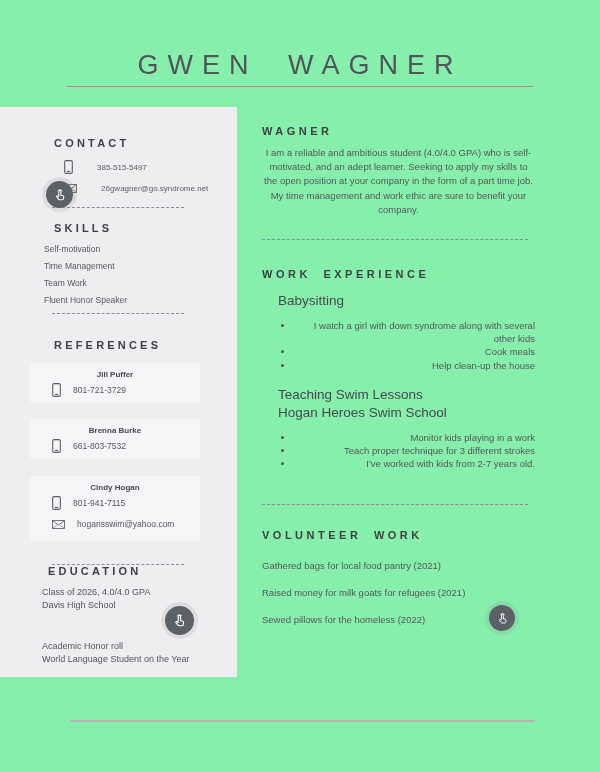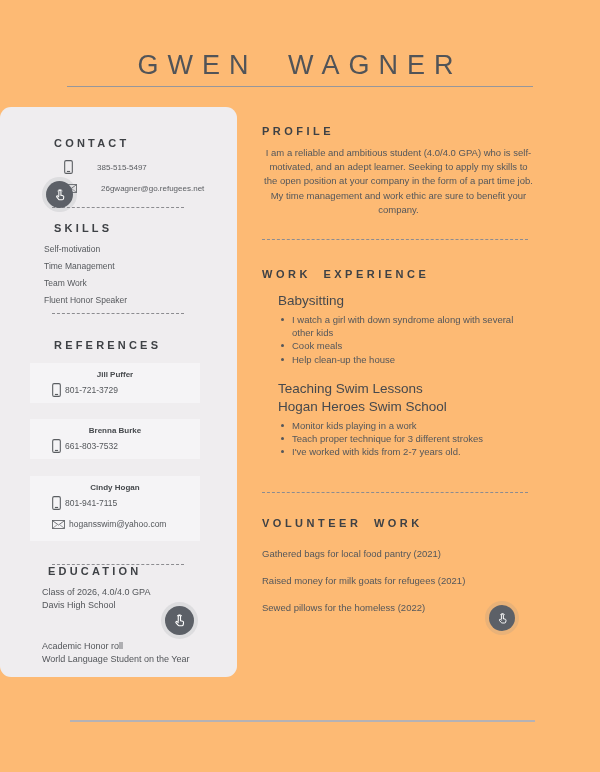--- a/index.html
+++ b/index.html
@@ -1,52 +1,52 @@
 <!DOCTYPE html>
 <html><head>
 <meta charset="utf-8">
 <style>
   * { margin:0; padding:0; box-sizing:border-box; }
   html,body { background:#ffffff; }
   body { font-family:"Liberation Sans","DejaVu Sans",sans-serif; }
-  .page { position:relative; width:600px; height:772px; background:#fdba74; overflow:hidden; }
+  .page { position:relative; width:600px; height:772px; background:#86efac; overflow:hidden; }
 
   
   .page-title{
     position:absolute; top:50px; left:0; width:100%;
     text-align:center; font-size:27px; font-weight:500; color:#515458;
     letter-spacing:9px; word-spacing:14px; white-space:nowrap;
   }
   .title-rule{ position:absolute; top:86px; left:67px; width:466px; border-top:1.5px solid #97979b; }
   .footer-rule{ position:absolute; top:720px; left:70px; width:465px; border-top:2px solid #b5b2b5; }
 
   
   .sidebar{
     position:absolute; left:0; top:107px; width:237px; height:570px;
-    background:#efedef; padding:30px 18px 0 42px; color:#57595d;border-radius:11px;
+    background:#efedef; padding:30px 18px 0 42px; color:#57595d;
   }
   .sec-h{
     font-size:11px; font-weight:600; color:#3e4145;
     letter-spacing:3.2px; margin-left:12px;
   }
   .contact-row{ display:flex; align-items:center; gap:24px; margin:11px 0 0 22px; font-size:8px; color:#5a5d61; }
   .contact-row.email-row{ margin-top:10px; }
   .icon{ display:inline-flex; align-items:center; justify-content:center; flex:0 0 auto; }
 
   .dashes-side{ margin:14px 0 0 10px; width:132px; border-top:1px dashed #8c8c90; }
   .skills .sec-h{ margin-top:14px; }
   .skill-item{ font-size:8.5px; color:#55585c; margin:0 0 0 2px; line-height:17px; }
   .skill-list{ margin-top:7px; }
 
   .refs .sec-h{ margin-top:25px; }
   .ref-card{ background:#f5f4f6; width:170px; margin:12px 0 0 -12px; padding:7px 0 6px 0; }
   .ref-card.c2{ margin-top:16px; }
   .ref-card.c3{ margin-top:17px; padding-bottom:12px; }
   .ref-name{ text-align:center; font-size:8px; font-weight:700; color:#46494d; }
-  .ref-row{ display:flex; align-items:center; gap:4px; margin:4px 0 0 22px; font-size:8.5px; color:#54575b; }
+  .ref-row{ display:flex; align-items:center; gap:12px; margin:4px 0 0 22px; font-size:8.5px; color:#54575b; }
   .ref-row.mail{ margin-top:9px; }
 
   .edu .sec-h{ margin-left:6px; }
   .edu-block{ margin:9px 0 0 0; font-size:9px; line-height:13px; color:#53565a; }
   .edu-block.honors{ margin-top:28px; }
 
   
   .main{ position:absolute; left:262px; top:125px; width:273px; color:#4f5256; }
   .main-h{
     font-size:11px; font-weight:600; color:#3e4145;
@@ -55,21 +55,21 @@
   .profile-text{
     margin-top:9px; font-size:9.5px; line-height:14.2px; text-align:center; color:#54575b;
     padding:0 2px;
   }
   .dashes-main{ margin-top:22px; width:266px; border-top:1px dashed #8c8c90; }
   .work-h{ margin-top:28px; }
   .job{ margin-left:16px; }
   .job-title{ margin-top:12px; font-size:13.5px; line-height:18px; font-weight:400; color:#46494d; }
   .job-title.second{ margin-top:14px; }
   .job-sub{ font-size:13.5px; line-height:18px; font-weight:400; color:#46494d; }
-  ul.bullets{ list-style:none; margin-top:3px; }
+  ul.bullets{ list-style:none; margin-top:9px;text-align:right; }
   ul.bullets li{
     position:relative; padding-left:14px; font-size:9.5px; line-height:13.2px; color:#54575b;
   }
   ul.bullets li::before{
     content:""; position:absolute; left:3px; top:5px; width:3px; height:3px; border-radius:50%;
     background:#54575b;
   }
   .dashes-work{ margin-top:34px; }
   .vol-h{ margin-top:24px; }
   .vol-list{ margin-top:19px; }
@@ -106,21 +106,21 @@
       <span>385-515-5497</span>
     </div>
     <div class="contact-row email-row">
       <span class="icon">
         <svg viewBox="0 0 24 17" width="13" height="9">
             <rect x="0.8" y="0.8" width="22.4" height="15.4" fill="none" stroke="#5a5d61" stroke-width="1.6"></rect>
             <path d="M1 1.5l11 8 11-8" fill="none" stroke="#5a5d61" stroke-width="1.6"></path>
             <path d="M1 15.5l8-6M23 15.5l-8-6" fill="none" stroke="#5a5d61" stroke-width="1.1"></path>
           </svg>
       </span>
-      <span>26gwagner@go.refugees.net</span>
+      <span>26gwagner@go.syndrome.net</span>
     </div>
 
     <div class="dashes-side"></div>
 
     <div class="skills">
       <div class="sec-h">SKILLS</div>
       <div class="skill-list">
         <div class="skill-item">Self-motivation</div>
         <div class="skill-item">Time Management</div>
         <div class="skill-item">Team Work</div>
@@ -194,21 +194,21 @@
       <div class="edu-block honors">
         <div>Academic Honor roll</div>
         <div>World Language Student on the Year</div>
       </div>
     </div>
 
   </aside>
 
   <main class="main">
 
-    <div class="main-h">PROFILE</div>
+    <div class="main-h">WAGNER</div>
     <p class="profile-text">I am a reliable and ambitious student (4.0/4.0 GPA) who is self-motivated, and an adept learner. Seeking to apply my skills to the open position at your company in the form of a part time job. My time management and work ethic are sure to benefit your company.</p>
 
     <div class="dashes-main"></div>
 
     <div class="main-h work-h">WORK EXPERIENCE</div>
 
     <div class="job">
       <div class="job-title">Babysitting</div>
       <ul class="bullets">
         <li>I watch a girl with down syndrome along with several other kids</li>

